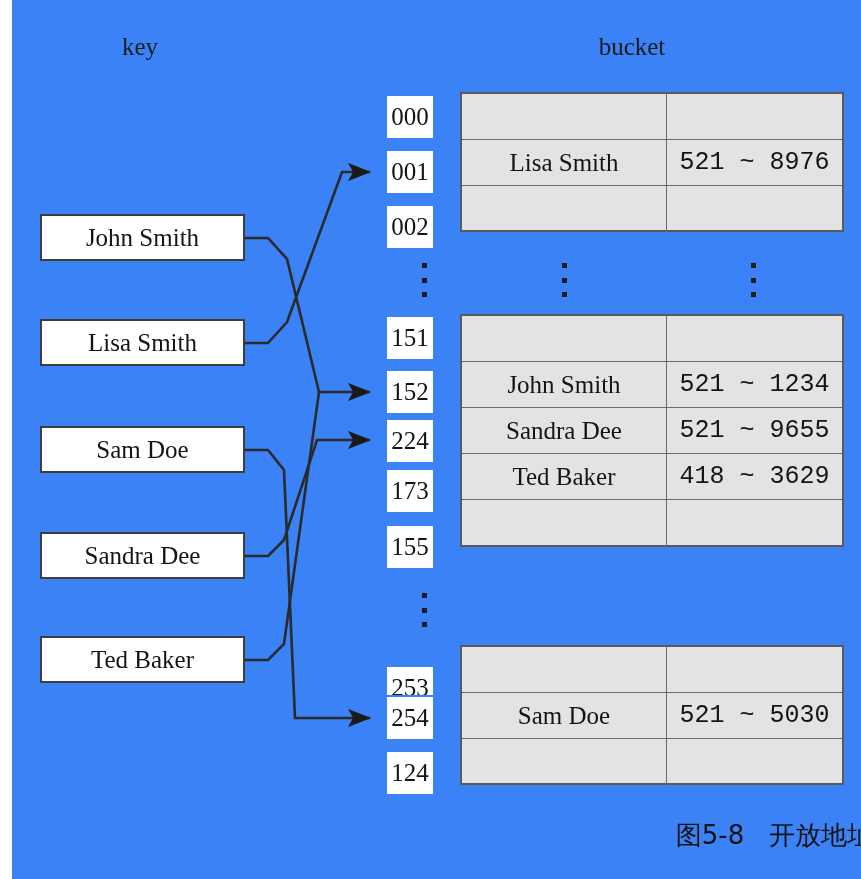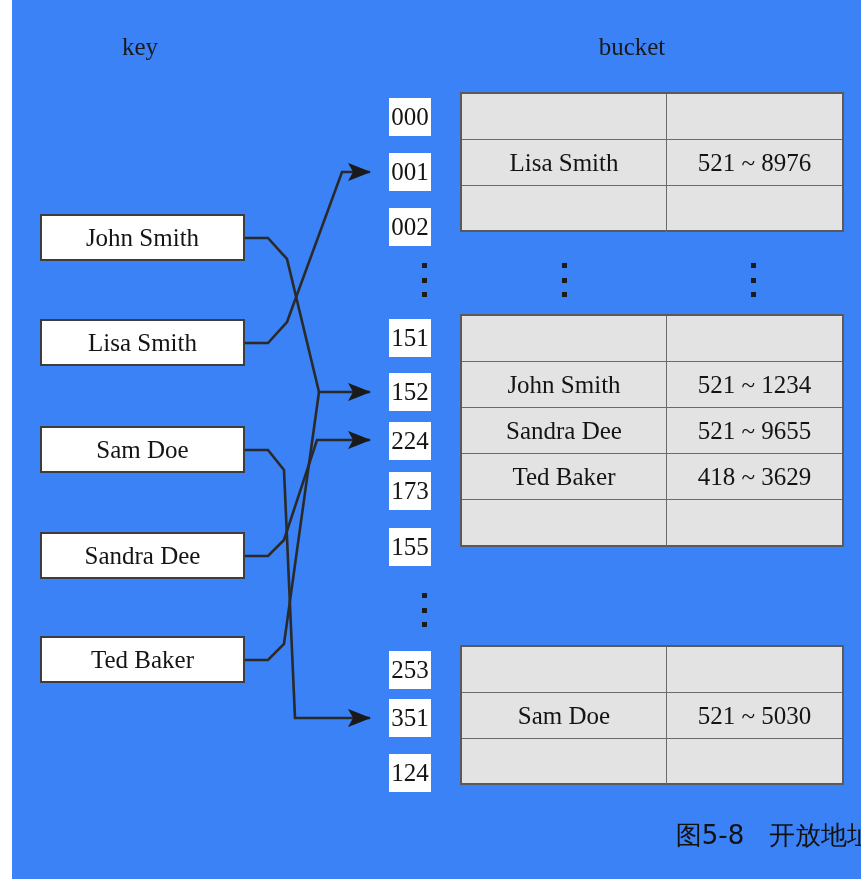--- a/index.html
+++ b/index.html
@@ -46,21 +46,21 @@
     justify-content: center;
     white-space: nowrap;
   }
 
   
   .idx-box {
     position: absolute;
     left: 373px;
     width: 50px;
     height: 46px;
-    border: 4px solid #3b82f6;
+    border: 2px solid #3b82f6;
     background: #ffffff;
     box-sizing: border-box;
     font-size: 25px;
     color: #141414;
     display: flex;
     align-items: center;
     justify-content: center;
     letter-spacing: 0px;
     z-index: 4;
   }
@@ -86,21 +86,21 @@
   .cell-name, .cell-value {
     display: flex;
     align-items: center;
     justify-content: center;
     font-size: 25px;
     color: #141414;
     white-space: nowrap;
     box-sizing: border-box;
   }
   .cell-name  { width: 205px; border-right: 1px solid #6b6b6b; }
-  .cell-value { width: 175px; }
+  .cell-value { width: 175px; font-family: Liberation Mono, monospace; }
 
   
   .vdots {
     position: absolute;
     display: flex;
     flex-direction: column;
     align-items: center;
     justify-content: space-between;
     width: 8px;
     height: 34px;
@@ -243,19 +243,19 @@
     </div>
     <div class="bucket-row">
       <div class="cell-name">Sam Doe</div>
       <div class="cell-value">521 ~ 5030</div>
     </div>
     <div class="bucket-row">
       <div class="cell-name"></div>
       <div class="cell-value"></div>
     </div>
   </div>
-  <div class="idx-box" style="top:647px">253</div>
-  <div class="idx-box" style="top:695px">351</div>
+  <div class="idx-box" style="top:665px">253</div>
+  <div class="idx-box" style="top:695px">254</div>
   <div class="idx-box" style="top:750px">124</div>
 
   <div id="caption">图5-8   开放地址</div>
 
 </div>
 
 </body></html>

